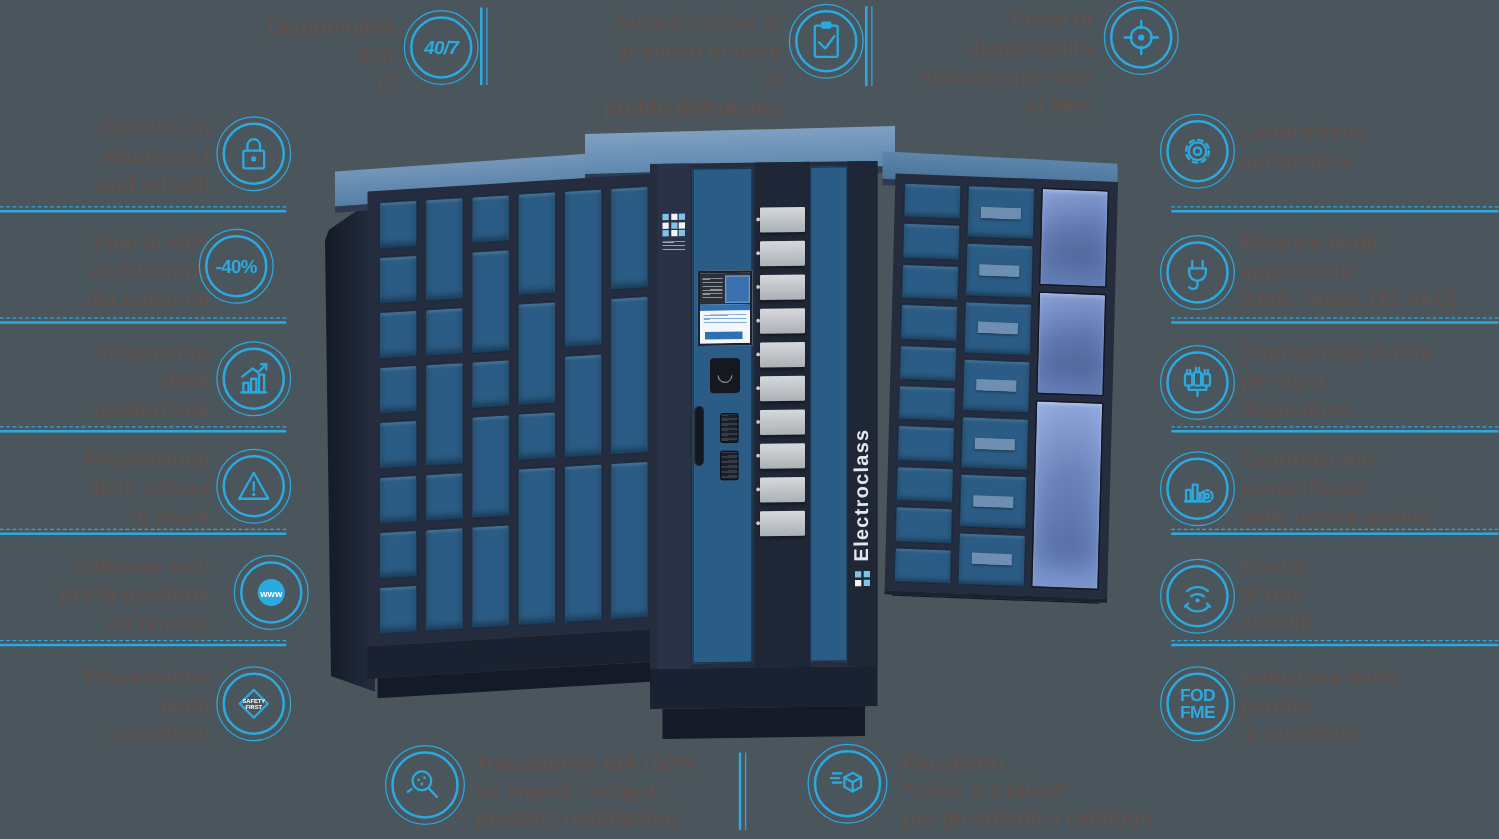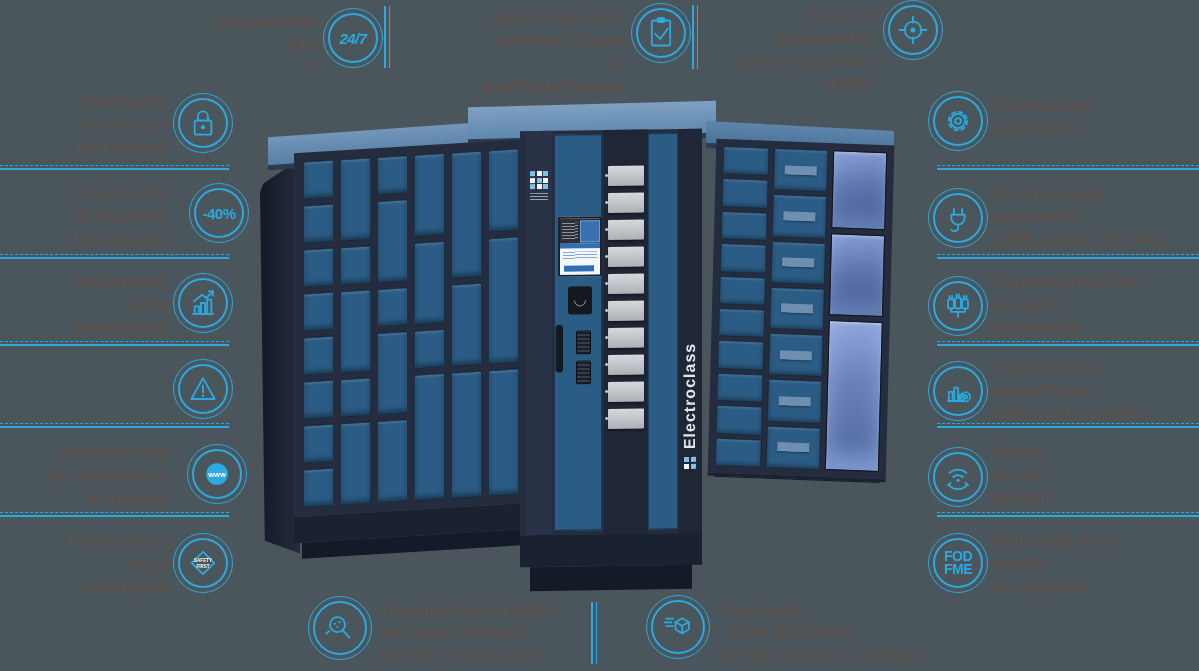--- a/index.html
+++ b/index.html
@@ -112,21 +112,21 @@
 <body>
 
 <div class="canvas">
 
   <div class="feat t-right" style="left:116px;top:10px;width:200px">
     <div>Disponibilità</div>
     <div>24h</div>
     <div>/7</div>
   </div>
   <div class="ring" style="left:328px;top:13px">
-    <span class="badge it">24/7</span>
+    <span class="badge it">40/7</span>
   </div>
   <div class="sep-v" style="left:384px;top:6px;height:62px"></div>
 
   <div class="feat t-right" style="left:478px;top:6px;width:147px">
     <div>Autorizzazioni al</div>
     <div>prelievo in base al</div>
     <div>profilo dell'utente</div>
   </div>
   <div class="ring" style="left:636px;top:8px">
     <svg class="svgico" viewBox="0 0 48 48">
@@ -162,21 +162,21 @@
         <circle class="fill" cx="24" cy="29" r="2.5"></circle>
     </svg>
   </div>
   <div class="sep-h" style="left:0;top:165px;width:229px"></div>
 
   <div class="feat t-right" style="left:0;top:182px;width:168px">
     <div>Fino al 40%</div>
     <div>di riduzione</div>
     <div>dei consumi</div>
   </div>
-  <div class="ring" style="left:194px;top:188px">
+  <div class="ring" style="left:164px;top:188px">
     <span class="badge" style="font-size:15px">-40%</span>
   </div>
   <div class="sep-h" style="left:0;top:254px;width:229px"></div>
 
   <div class="feat t-right" style="left:0;top:270px;width:168px">
     <div>Incremento</div>
     <div>della</div>
     <div>produttività</div>
   </div>
   <div class="ring" style="left:178px;top:278px">
@@ -184,20 +184,25 @@
       <path d="M12 37h24"></path>
         <rect x="14" y="28" width="5" height="9"></rect>
       <rect x="21.5" y="24" width="5" height="13"></rect>
         <rect x="29" y="20" width="5" height="17"></rect>
       <path d="M13 22l10-8 5 4 8-8"></path>
         <path d="M31 10h5v5"></path>
     </svg>
   </div>
   <div class="sep-h" style="left:0;top:341px;width:229px"></div>
 
+  <div class="feat t-right" style="left:0;top:356px;width:168px">
+    <div>Prevenzione</div>
+    <div>delle rotture</div>
+    <div>di stock</div>
+  </div>
   <div class="ring" style="left:178px;top:364px">
     <svg class="svgico" viewBox="0 0 48 48">
       <path d="M24 11L38 36H10z"></path>
         <path d="M24 20v8"></path>
         <circle class="fill" cx="24" cy="32" r="1.6"></circle>
     </svg>
   </div>
   <div class="sep-h" style="left:0;top:423px;width:229px"></div>
 
   <div class="feat t-right" style="left:0;top:441px;width:168px">

